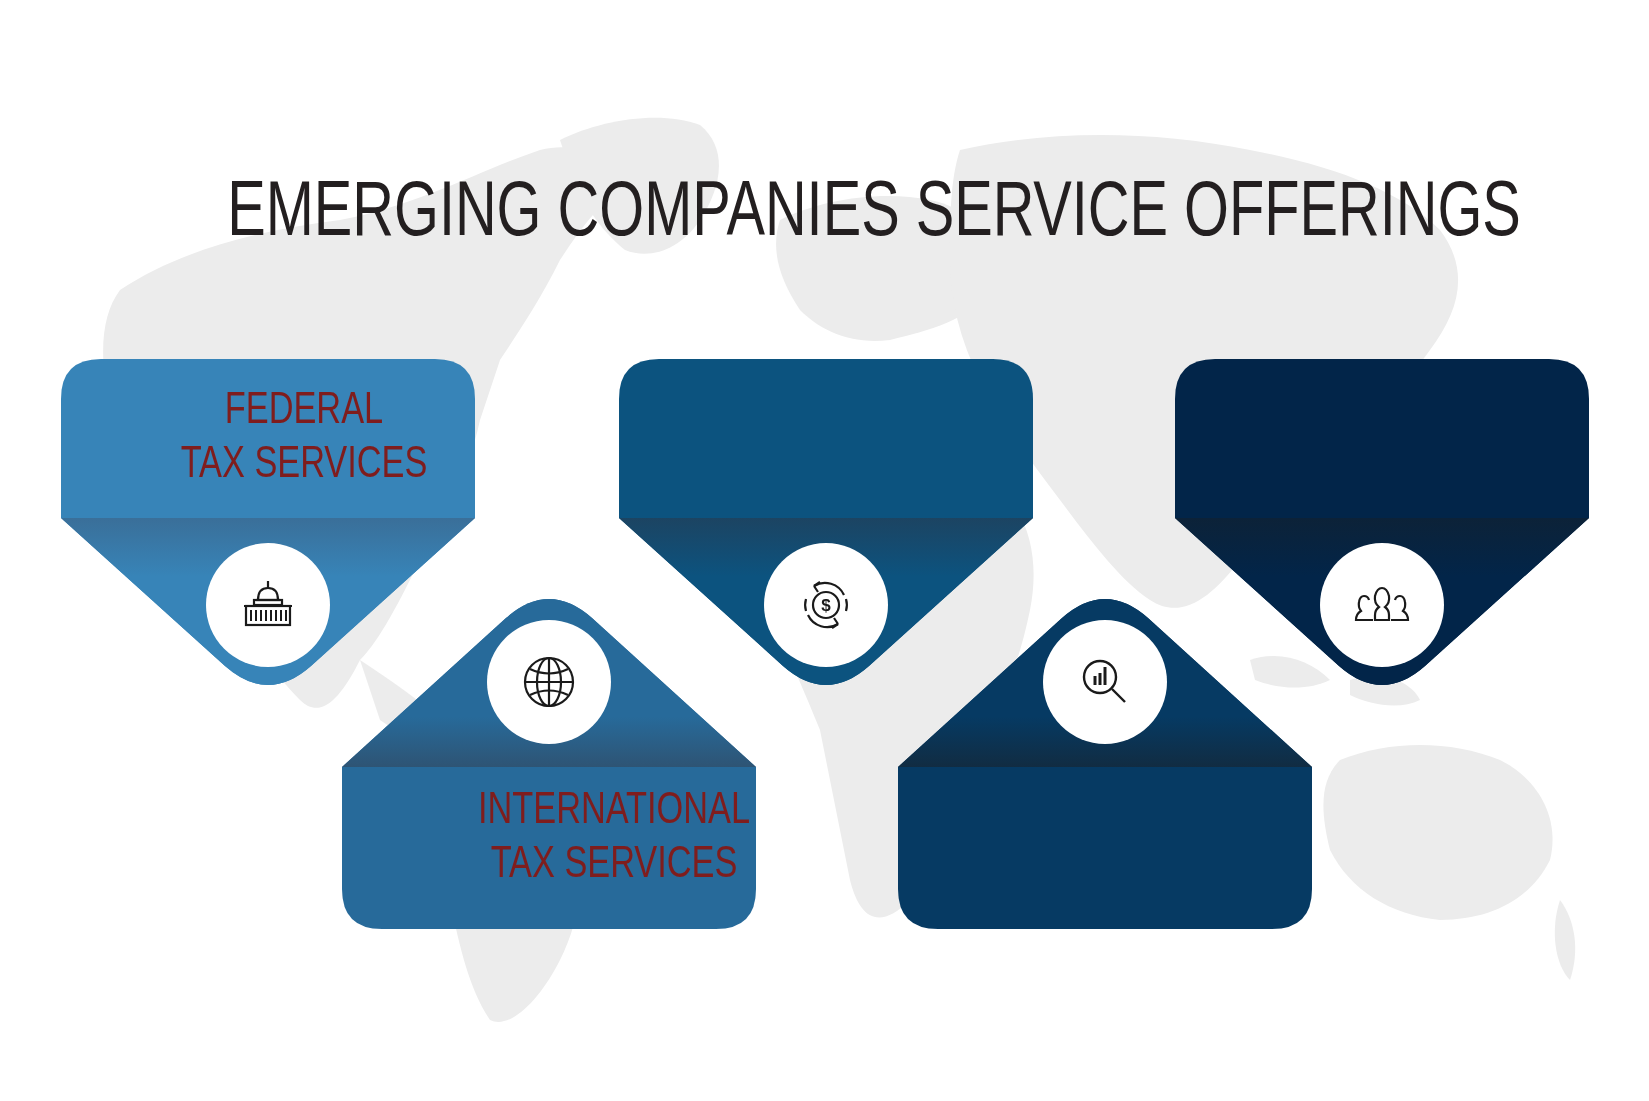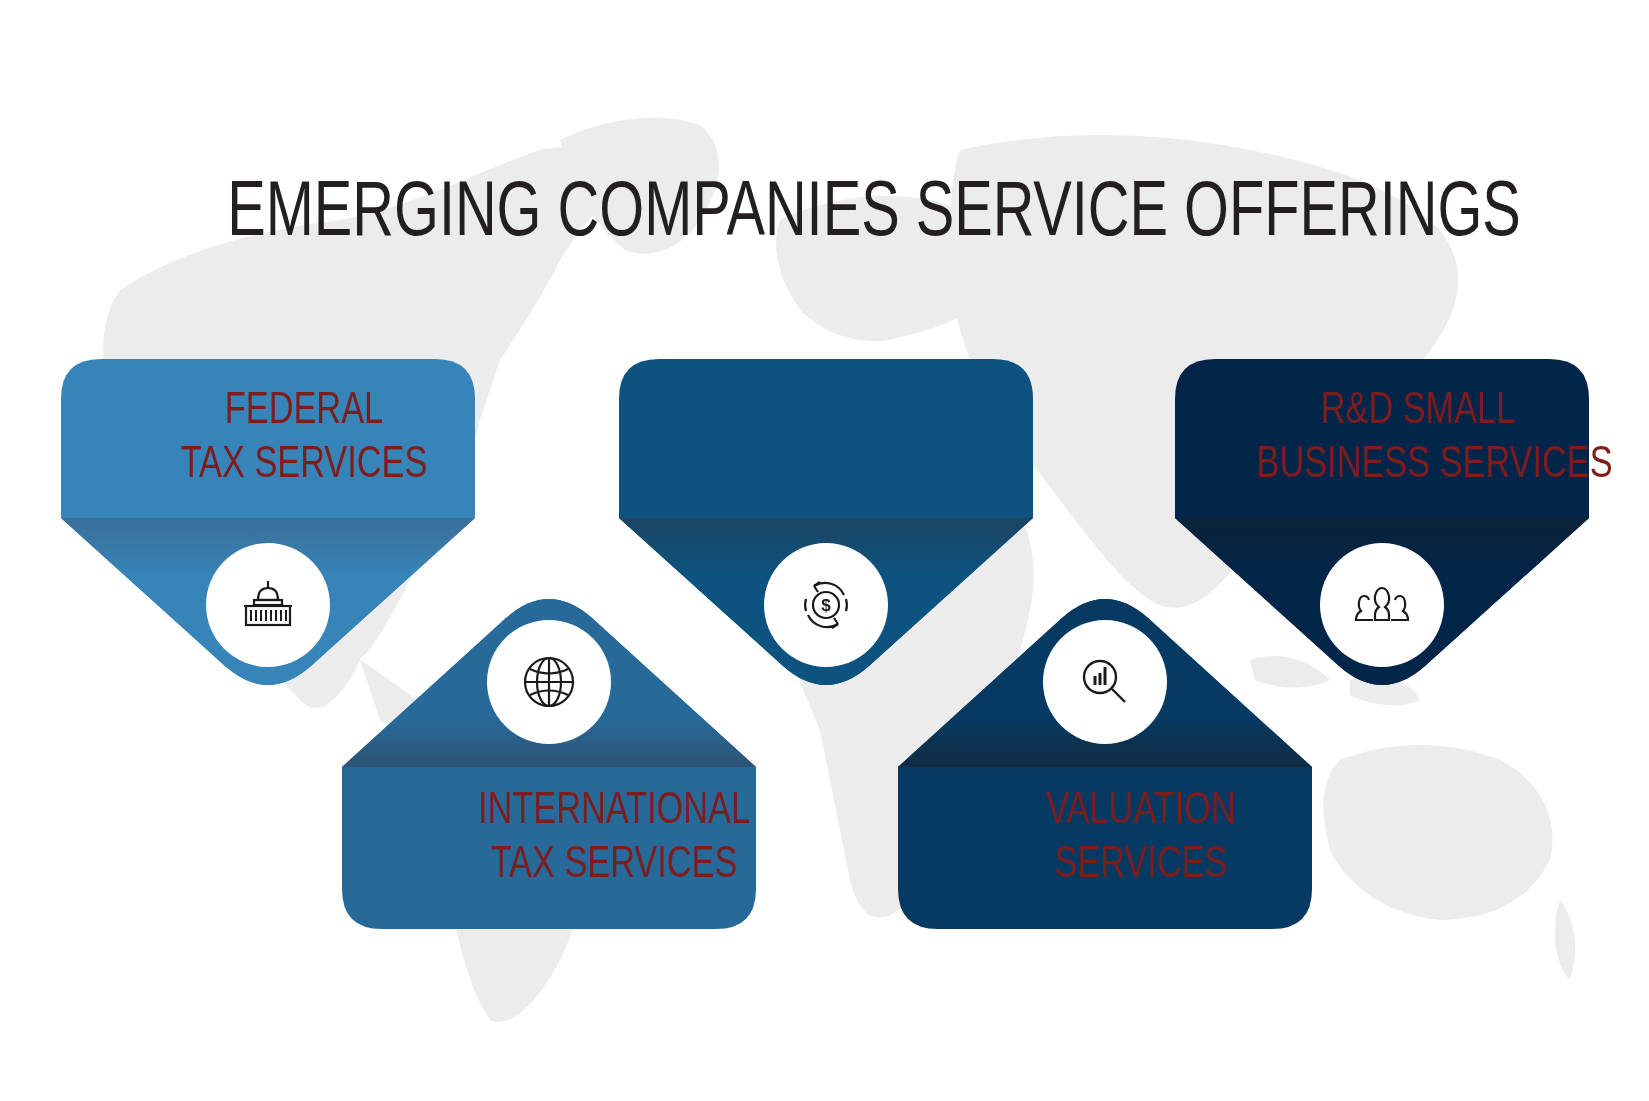--- a/index.html
+++ b/index.html
@@ -175,42 +175,34 @@
   </svg>
   <div class="icon-circle" style="left:145px; top:25px;">
     <svg viewBox="0 0 72 72" fill="none" stroke="#1a1a1a" stroke-width="2.4">
       <circle cx="31" cy="31" r="16"></circle>
       <line x1="43" y1="43" x2="56" y2="56"></line>
       <line x1="26" y1="30" x2="26" y2="39" stroke-width="3"></line>
       <line x1="31" y1="27" x2="31" y2="39" stroke-width="3"></line>
       <line x1="36" y1="21" x2="36" y2="39" stroke-width="3"></line>
     </svg>
   </div>
-  <div class="label" style="top:186px;">
-    <span>VALUATION</span>
-    <span>SERVICES</span>
-  </div>
 </div>
 
 <div class="card" style="left:1175px; top:359px; height:330px;">
   <svg class="shape" width="414" height="330" viewBox="0 0 414 330">
     <defs>
       <linearGradient id="g5" x1="0" y1="0" x2="0" y2="1">
         <stop offset="0" stop-color="#0c2238"></stop>
           <stop offset="0.35" stop-color="#022549"></stop>
           <stop offset="1" stop-color="#022549"></stop>
       </linearGradient>
     </defs>
     <path d="M40 0 H374 Q414 0 414 40 V159 L250 307 Q207 345 164 307 L0 159 V40 Q0 0 40 0 Z" fill="#022549"></path>
     <path d="M0 159 H414 L250 307 Q207 345 164 307 Z" fill="url(#g5)"></path>
   </svg>
-  <div class="label" style="top:22px;">
-    <span>R&amp;D SMALL</span>
-    <span>BUSINESS SERVICES</span>
-  </div>
   <div class="icon-circle" style="left:145px; top:184px;">
     <svg viewBox="0 0 72 72" fill="none" stroke="#1a1a1a" stroke-width="2.2">
       <path d="M29 51 V46 Q29 41 33 38 Q28 34 29 27 Q31 19 36 19 Q41 19 43 27 Q44 34 39 38 Q43 41 43 46 V51 Z"></path>
       <path d="M27 51 H10 Q10 45 15 42 Q12 38 13 33 Q14 27 18 27 Q22 27 23 31"></path>
       <path d="M45 51 H62 Q62 45 57 42 Q60 38 59 33 Q58 27 54 27 Q50 27 49 31"></path>
     </svg>
   </div>
 </div>
 
 </body></html>

